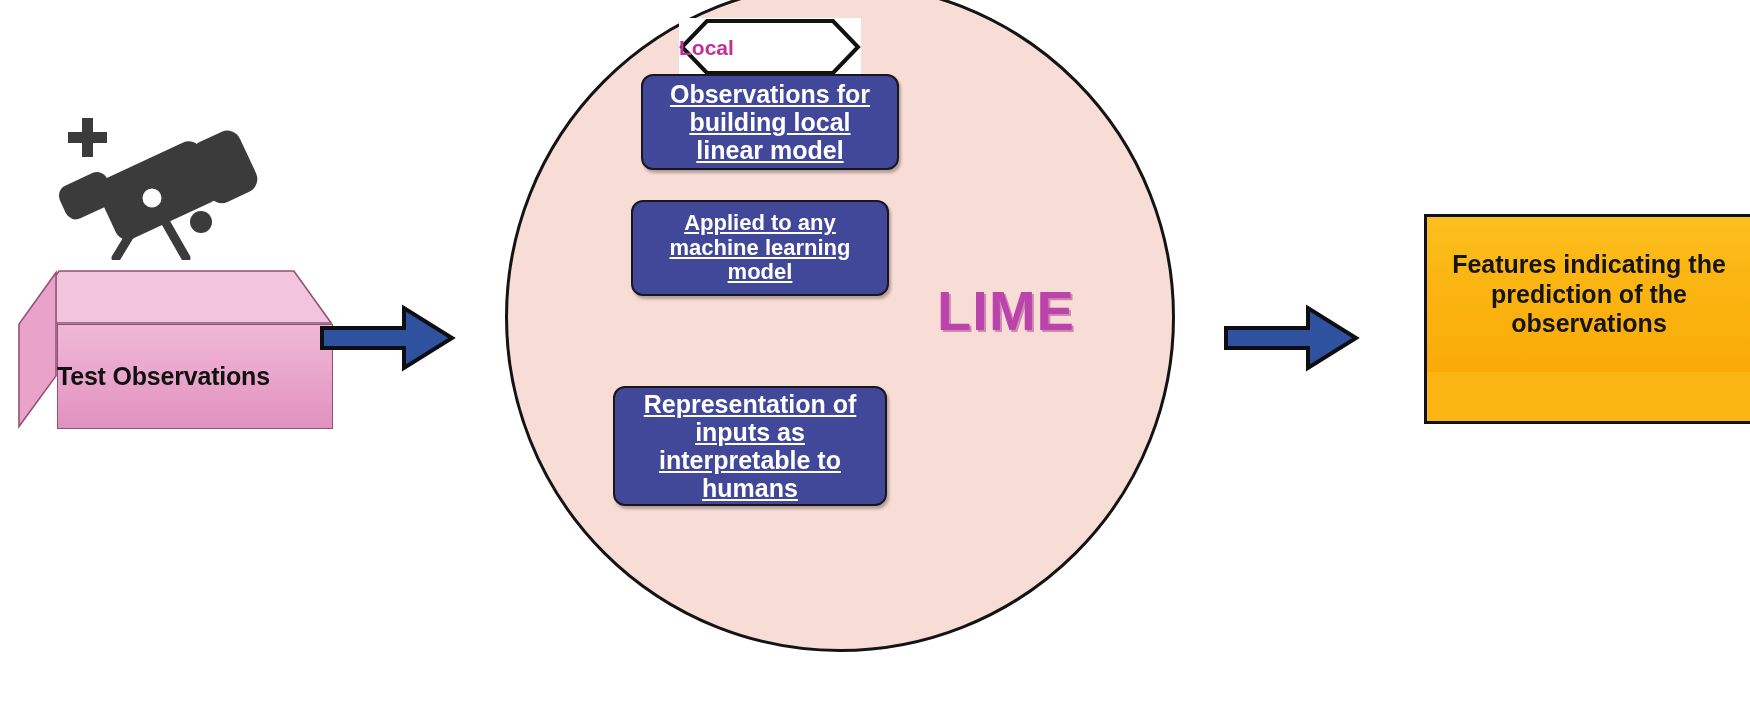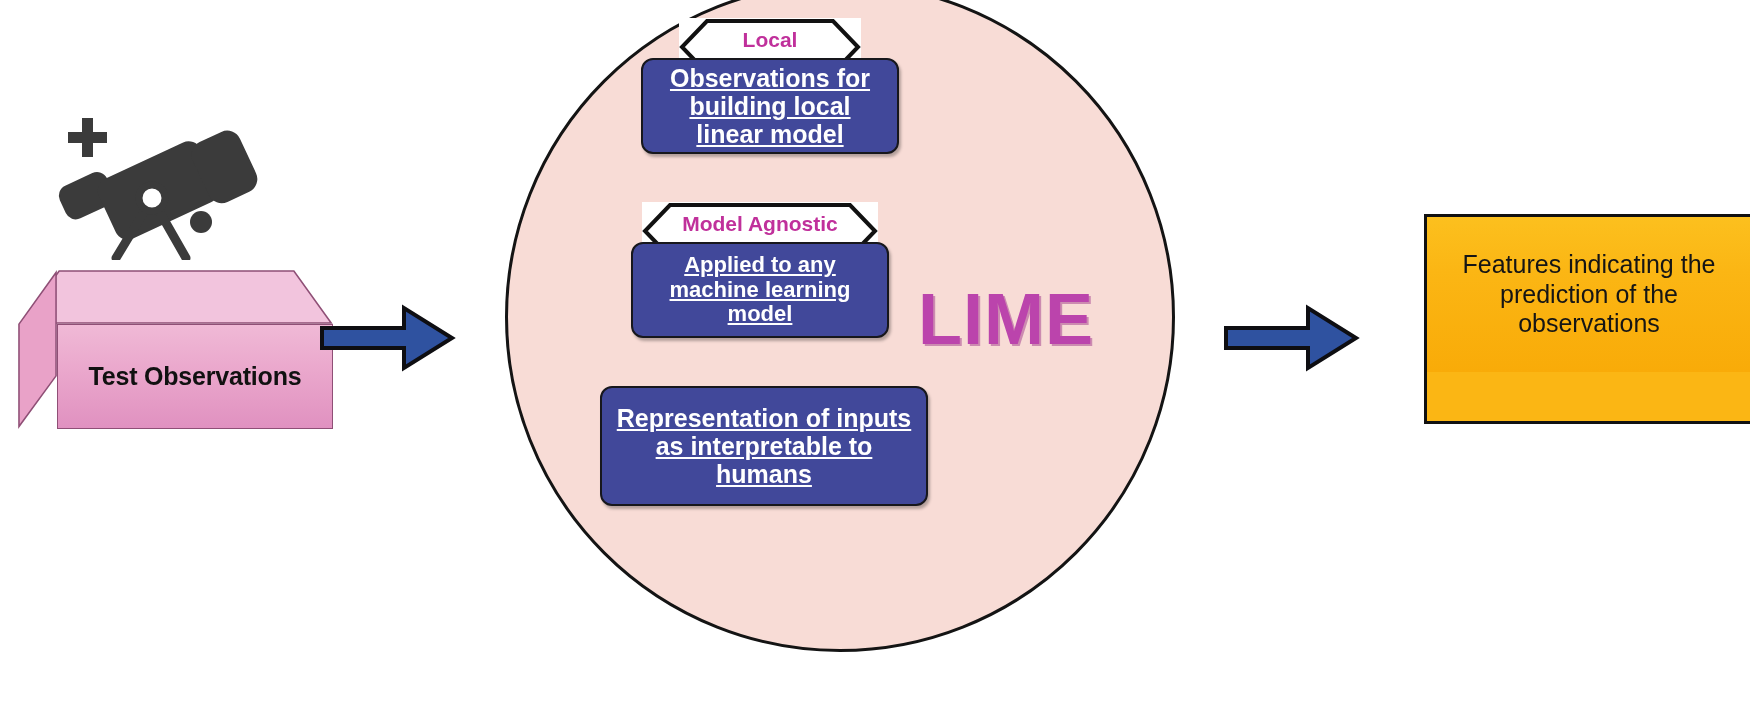--- a/index.html
+++ b/index.html
@@ -64,21 +64,21 @@
   .box-side {
     position: absolute;
     left: 0; top: 0;
     width: 40px; height: 160px;
   }
   .box-label {
     position: absolute;
     left: 39px;
     top: 92px;
     width: 276px;
-    text-align: center;
+    text-align: left;
     font-size: 25px;
     font-weight: bold;
     color: #111111;
     letter-spacing: -0.2px;
   }
 
   
   .arrow {
     position: absolute;
   }
@@ -97,44 +97,44 @@
     border: 3px solid #141414;
     box-sizing: border-box;
   }
 
   .lime-word {
     position: absolute;
     left: 916px;
     top: 278px;
     width: 180px;
     text-align: center;
-    font-size: 72px;
+    font-size: 56px;
     font-weight: bold;
     color: #bb44ac;
     letter-spacing: 1px;
     text-shadow: 2px 2px 0 rgba(150,40,130,0.45);
   }
 
   
   .pillar {
     position: absolute;
     width: 300px;
   }
   .pillar-1 { left: 620px; top: 18px; }
   .pillar-2 { left: 610px; top: 202px; }
   .pillar-3 { left: 600px; top: 388px; }
 
   .hex {
     position: relative;
-    height: 42px;
+    height: 58px;
     margin: 0 auto;
     background: #ffffff;
     display: flex;
     align-items: center;
-    justify-content: center;
+    justify-content: flex-start;
   }
   .hex svg { position: absolute; left: 0; top: 0; }
   .hex-label {
     position: relative;
     z-index: 2;
     color: #c0309b;
     font-weight: bold;
     text-align: center;
     line-height: 1;
   }
@@ -158,21 +158,21 @@
     line-height: 1.12;
     display: flex;
     align-items: center;
     justify-content: center;
     padding: 8px 10px;
     box-shadow: 2px 3px 3px rgba(0,0,0,0.28);
     text-decoration: underline;
   }
   .card-1 { width: 258px; height: 96px; font-size: 25px; }
   .card-2 { width: 258px; height: 96px; font-size: 22px; }
-  .card-3 { width: 328px; height: 120px; font-size: 25px; }
+  .card-3 { width: 274px; height: 120px; font-size: 25px; }
 
   
   .explanation {
     position: absolute;
     left: 1424px;
     top: 214px;
     width: 330px;
     height: 210px;
     border: 3px solid #111111;
     box-sizing: border-box;
@@ -190,21 +190,21 @@
     color: #101010;
   }
   .exp-body {
     height: calc(100% - 49px);
     background: linear-gradient(180deg, #fcc01e 0%, #fbb614 35%, #f9ab08 100%);
     display: flex;
     align-items: center;
     justify-content: center;
     text-align: center;
     font-size: 25px;
-    font-weight: normal;
+    font-weight: bold;
     color: #151515;
     line-height: 1.18;
     padding: 0 10px;
     box-sizing: border-box;
   }
 </style>
 </head>
 <body>
 
 <div class="stage">
@@ -265,26 +265,20 @@
         <polygon points="28,3 154,3 179,29 154,55 28,55 3,29" fill="#ffffff" stroke="#111111" stroke-width="4" stroke-linejoin="miter"></polygon>
       </svg>
       <span class="hex-label">Local</span>
     </div>
     <div class="card card-1">
       <span>Observations for building local linear model</span>
     </div>
   </div>
 
   <div class="pillar pillar-2">
-    <div class="hex hex-2">
-      <svg width="236" height="58" viewBox="0 0 236 58">
-        <polygon points="28,3 208,3 233,29 208,55 28,55 3,29" fill="#ffffff" stroke="#111111" stroke-width="4" stroke-linejoin="miter"></polygon>
-      </svg>
-      <span class="hex-label">Model Agnostic</span>
-    </div>
     <div class="card card-2">
       <span>Applied to any machine learning model</span>
     </div>
   </div>
 
   <div class="pillar pillar-3">
     <div class="card card-3">
       <span>Representation of inputs as interpretable to humans</span>
     </div>
   </div>

